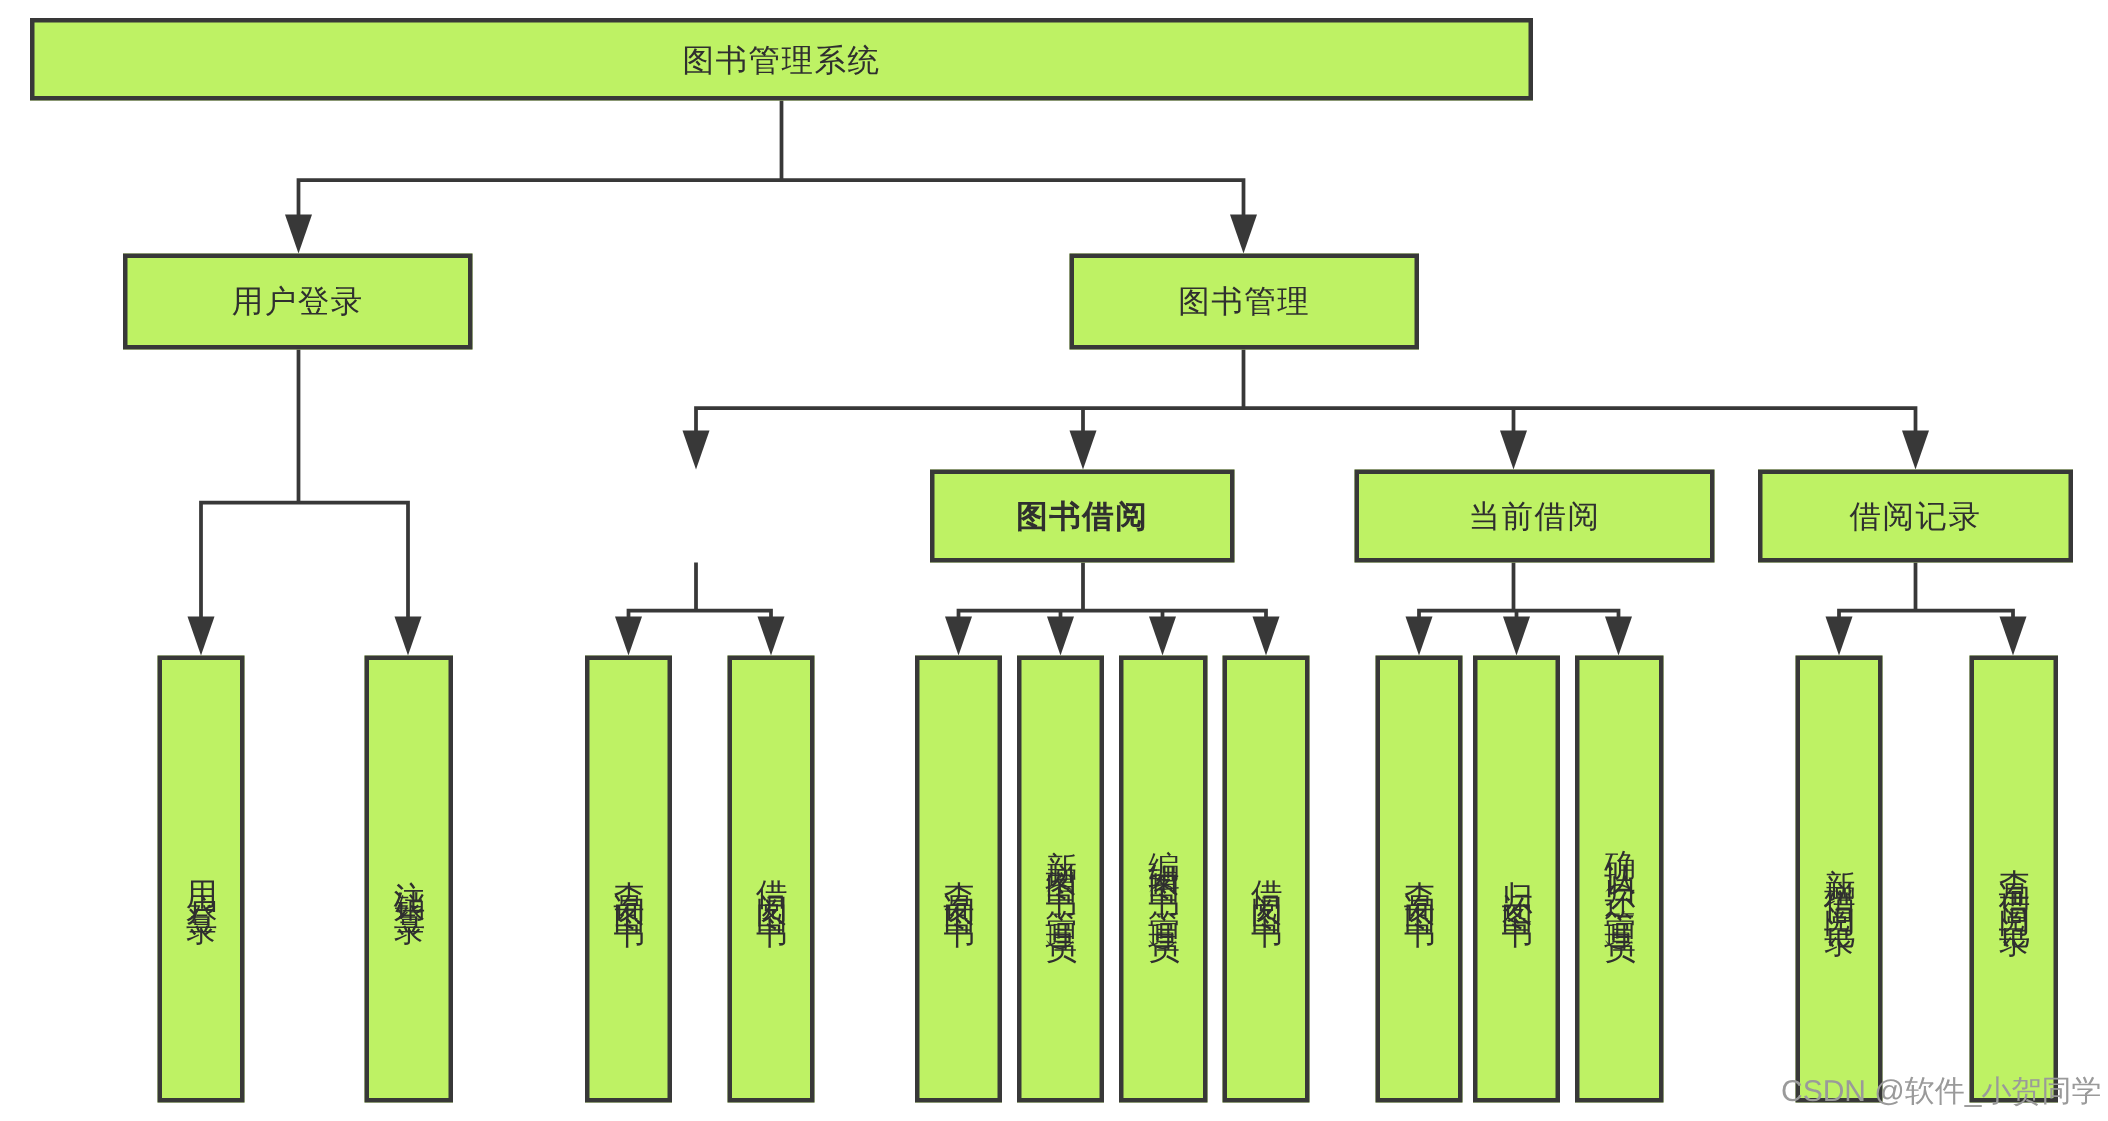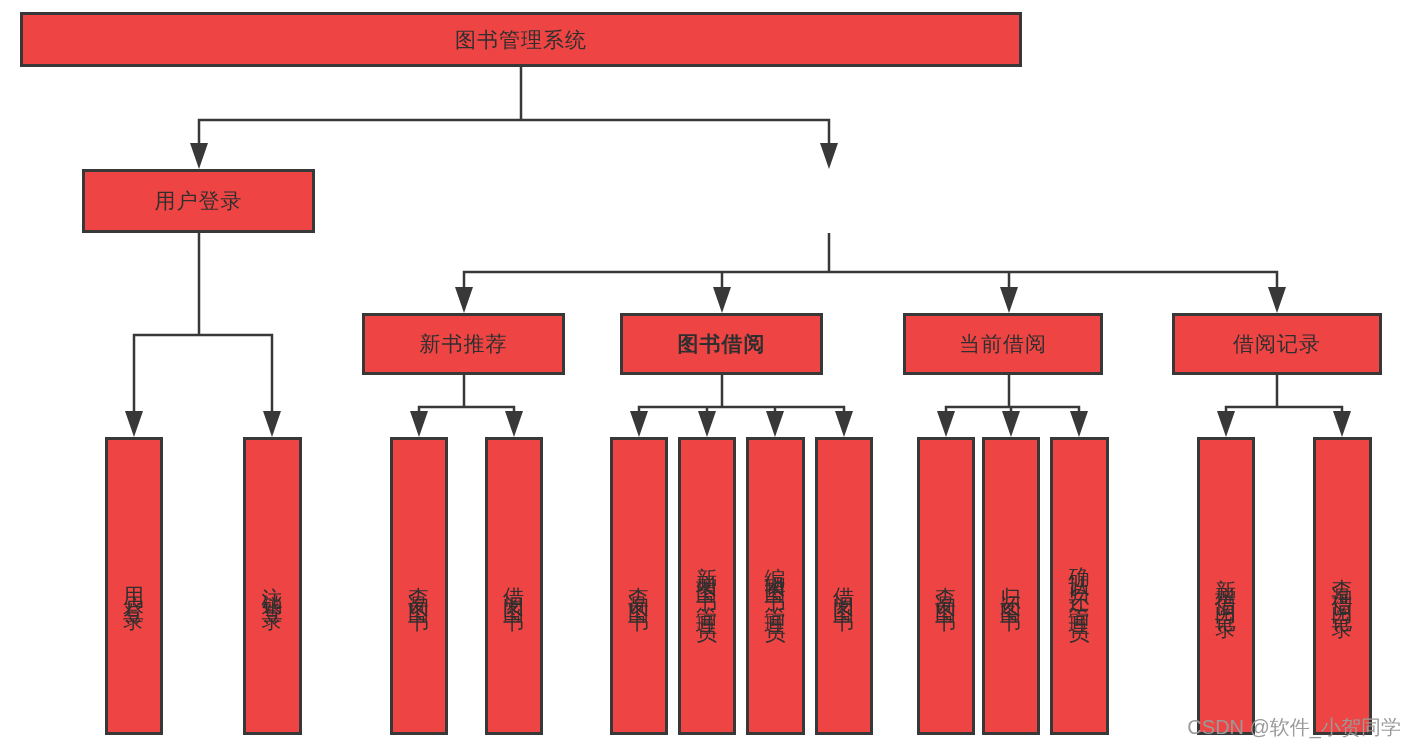--- a/index.html
+++ b/index.html
@@ -8,21 +8,21 @@
     width:1405px;height:747px;
     background:#ffffff;
     font-family:"Liberation Sans","DejaVu Sans",sans-serif;
     color:#2f2f2f;
     overflow:hidden;
   }
   .wires{position:absolute;left:0;top:0;z-index:1;}
   .node{
     position:absolute;
     box-sizing:border-box;
-    background:#ef4444;
+    background:#bef264;
     border:3px solid #383838;
     display:flex;
     align-items:center;
     justify-content:center;
     z-index:2;
   }
   .hlabel{
     font-size:21px;
     letter-spacing:1px;
     white-space:nowrap;
@@ -93,28 +93,28 @@
     </g>
   </svg>
 
   <div class="node" style="left:20px;top:12px;width:1002px;height:55px;">
     <span class="hlabel">图书管理系统</span>
   </div>
 
   <div class="node" style="left:82px;top:169px;width:233px;height:64px;">
     <span class="hlabel">用户登录</span>
   </div>
+  <div class="node" style="left:713px;top:169px;width:233px;height:64px;">
+    <span class="hlabel">图书管理</span>
+  </div>
 
-  <div class="node" style="left:362px;top:313px;width:203px;height:62px;">
-    <span class="hlabel">新书推荐</span>
-  </div>
   <div class="node" style="left:620px;top:313px;width:203px;height:62px;font-weight:bold;">
     <span class="hlabel">图书借阅</span>
   </div>
-  <div class="node" style="left:903px;top:313px;width:200px;height:62px;">
+  <div class="node" style="left:903px;top:313px;width:240px;height:62px;">
     <span class="hlabel">当前借阅</span>
   </div>
   <div class="node" style="left:1172px;top:313px;width:210px;height:62px;">
     <span class="hlabel">借阅记录</span>
   </div>
 
   <div class="node vnode" style="left:105px;top:437px;width:58px;height:298px;">
     <span>用户登录</span>
   </div>
   <div class="node vnode" style="left:243px;top:437px;width:59px;height:298px;">

